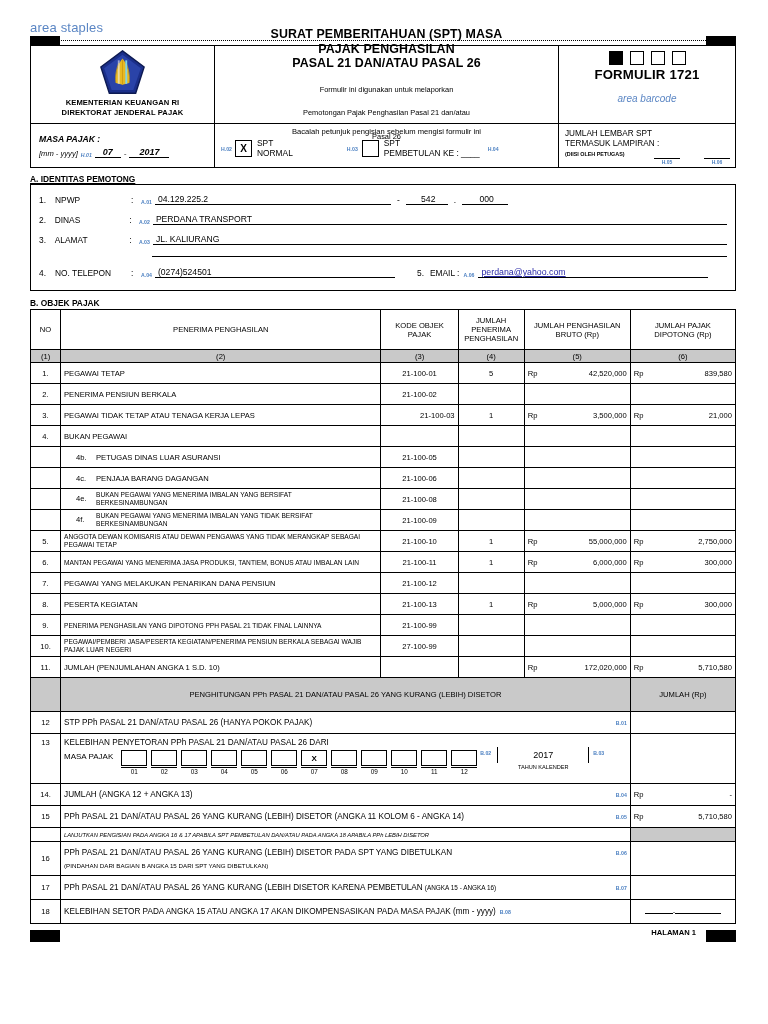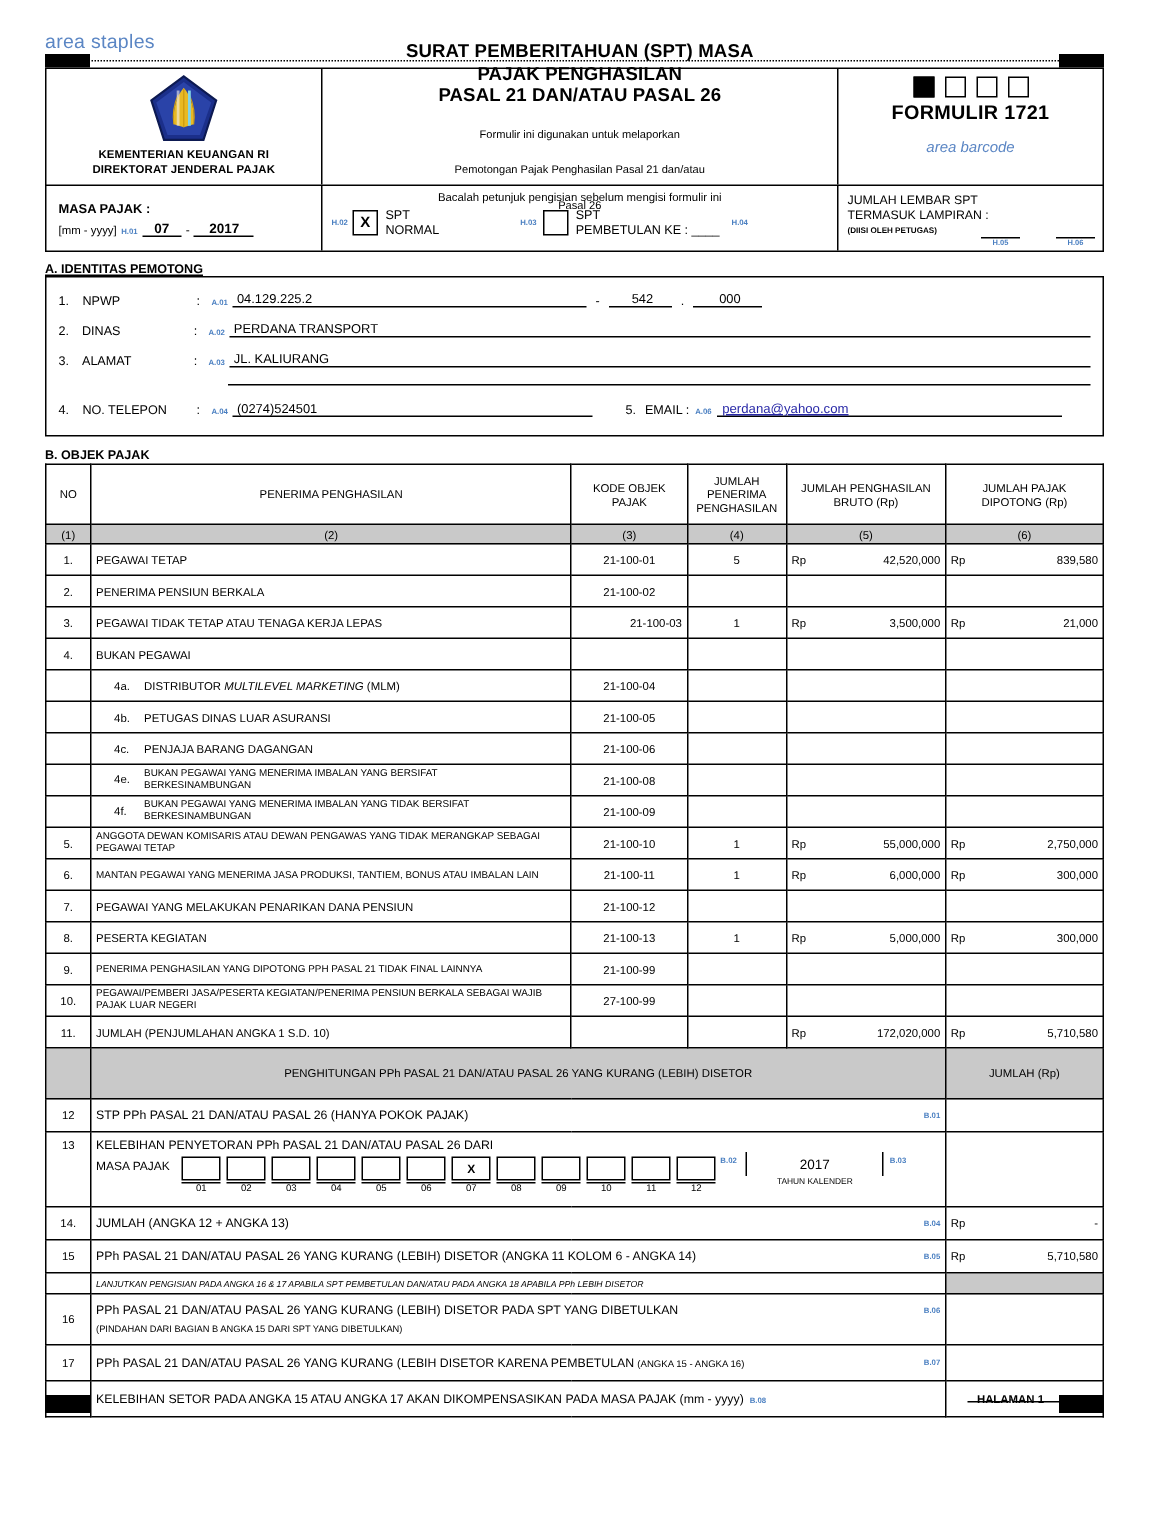--- a/index.html
+++ b/index.html
@@ -69,21 +69,21 @@
   .sqr { width:14px; height:14px; border:1.4px solid #000; background:#fff; }
   .sqr.filled { background:#000; }
   .formulir { font-size:13.2px; font-weight:bold; letter-spacing:.2px; }
   .areabar { color:#5b86c4; font-size:10px; font-style:italic; margin-top:11px; }
 
   
   .mrow {
     position:absolute; left:30px; top:124px; width:706px; height:44px;
     border:1.6px solid #000; border-top:none; display:flex;
   }
-  .m-left { width:184px; border-right:1.6px solid #000; padding:10px 0 0 8px; }
+  .m-left { width:184px; border-right:1.6px solid #000; padding:10px 0 0 8px;font-style:italic; }
   .m-left .lab { font-size:8.6px; font-weight:600; }
   .m-l2 { display:flex; align-items:flex-end; gap:3px; margin-top:3px; }
   .mini { color:#4a7fc1; font-size:5.2px; font-weight:bold; }
   .uline { border-bottom:1.2px solid #000; min-width:26px; text-align:center;
            font-size:9px; font-weight:bold; padding:0 3px 0; }
   .m-mid { flex:1; border-right:1.6px solid #000; position:relative; padding-top:3px; }
   .m-mid .notice { text-align:center; font-size:7.6px; }
   .chkline { display:flex; align-items:center; margin-top:3px; padding:0 6px; }
   .chkbox { width:17px; height:17px; border:1.5px solid #000; display:flex;
             align-items:center; justify-content:center; font-size:10px; font-weight:bold;}
@@ -366,34 +366,20 @@
             <span class="rp"></span>
             <span class="amt"></span>
           </td>
           <td class="c-pajak cellmoney">
             <span class="rp"></span>
             <span class="amt"></span>
           </td>
         </tr>
         <tr style="height: 21px;">
           <td class="c-no" style="text-align: center;"></td>
-          <td><span style="display: inline-block; width: 20px; margin-left: 12px;">4a.</span><span>DISTRIBUTOR <i>MULTILEVEL MARKETING</i> (MLM)</span></td>
-          <td class="c-kode" style="text-align: center;">21-100-04</td>
-          <td class="c-jml" style="text-align: center;"></td>
-          <td class="c-bruto cellmoney">
-            <span class="rp"></span>
-            <span class="amt"></span>
-          </td>
-          <td class="c-pajak cellmoney">
-            <span class="rp"></span>
-            <span class="amt"></span>
-          </td>
-        </tr>
-        <tr style="height: 21px;">
-          <td class="c-no" style="text-align: center;"></td>
           <td><span style="display: inline-block; width: 20px; margin-left: 12px;">4b.</span><span>PETUGAS DINAS LUAR ASURANSI</span></td>
           <td class="c-kode" style="text-align: center;">21-100-05</td>
           <td class="c-jml" style="text-align: center;"></td>
           <td class="c-bruto cellmoney">
             <span class="rp"></span>
             <span class="amt"></span>
           </td>
           <td class="c-pajak cellmoney">
             <span class="rp"></span>
             <span class="amt"></span>

